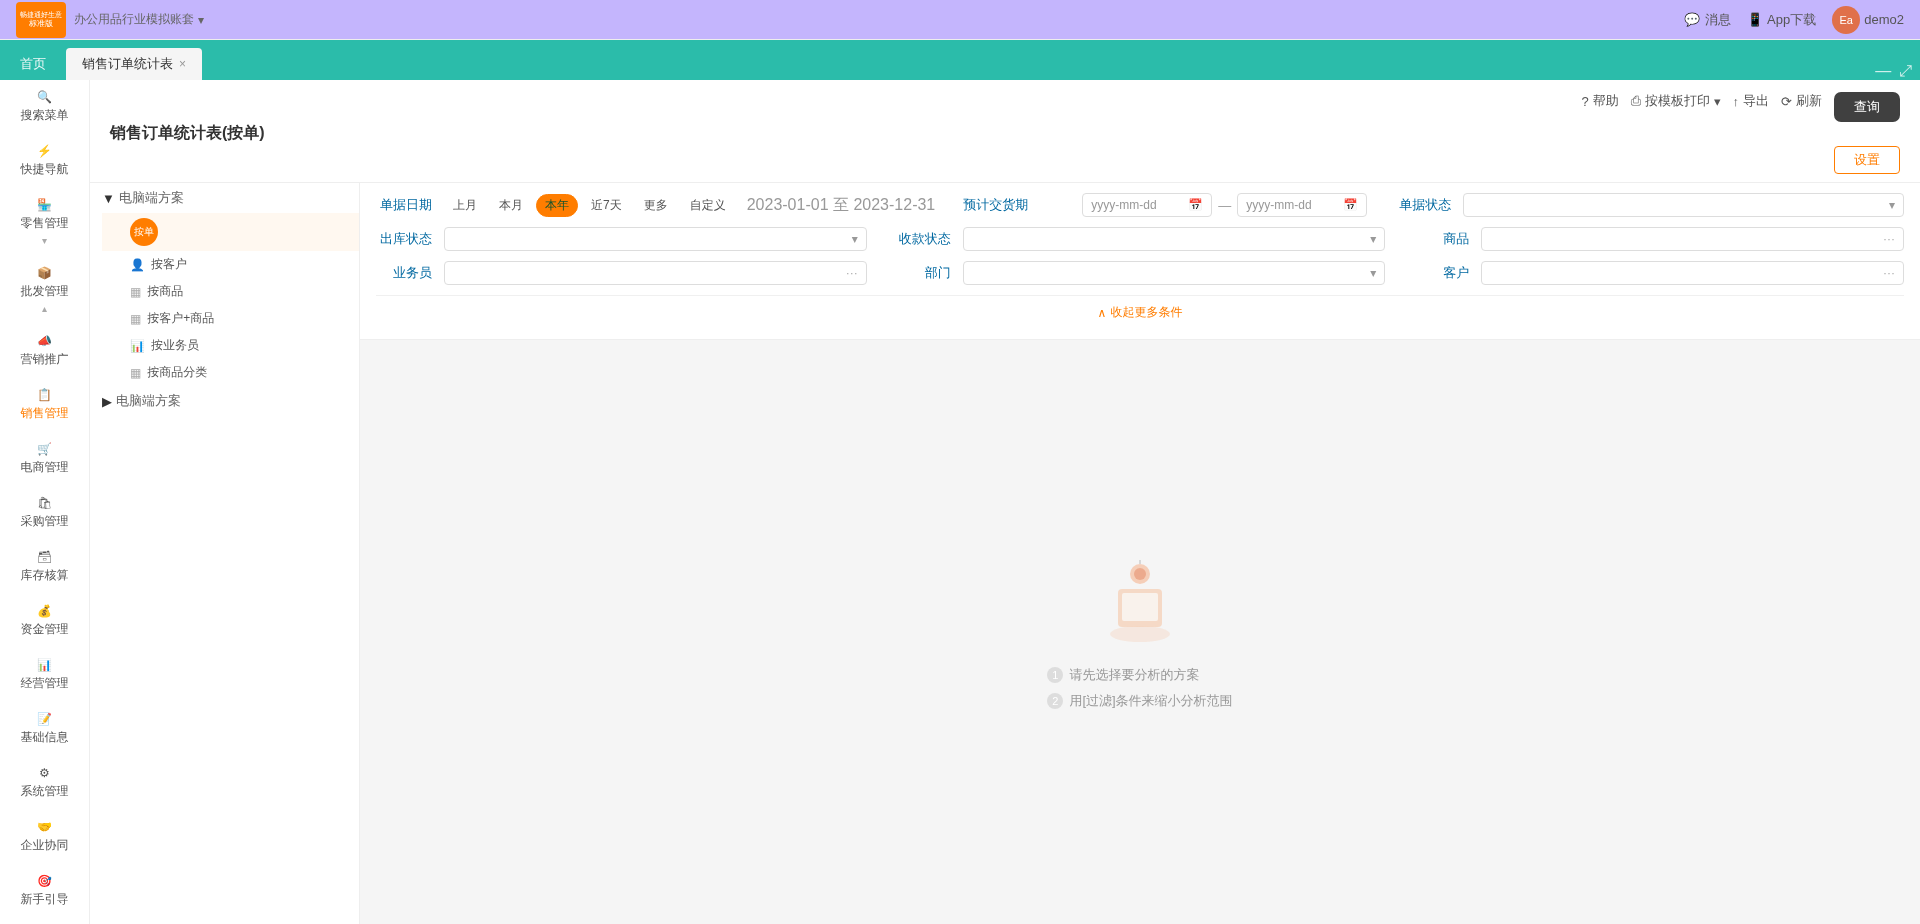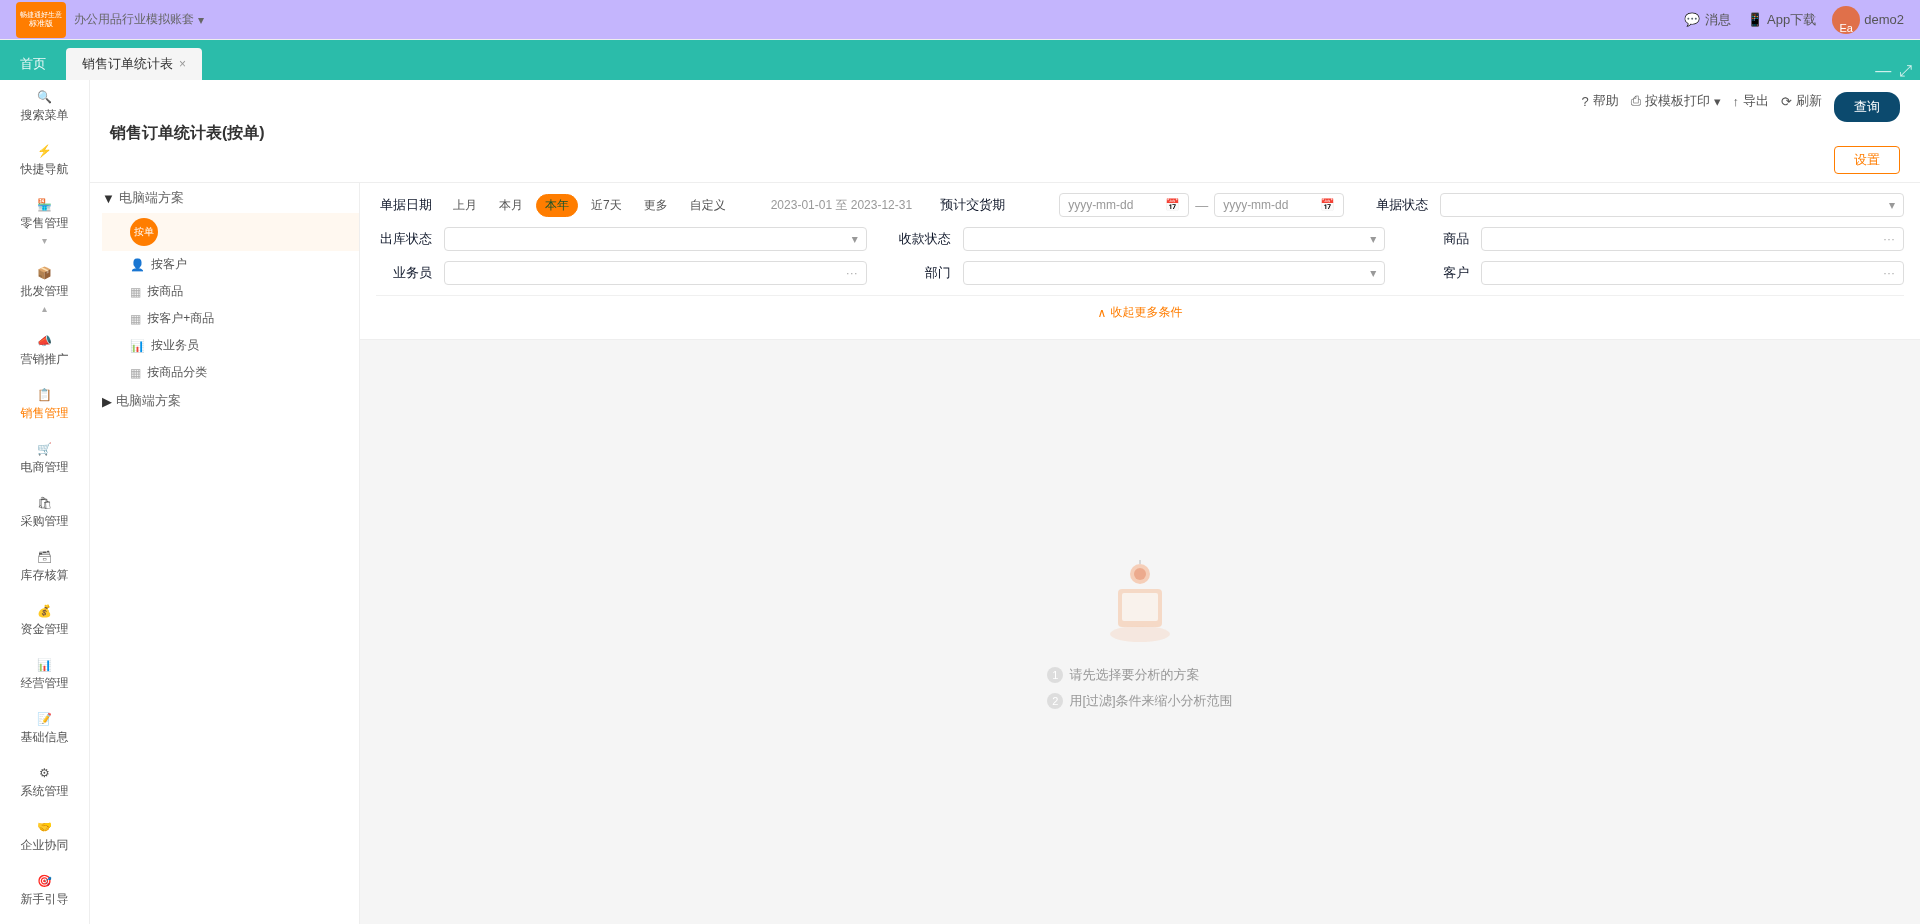--- a/index.html
+++ b/index.html
@@ -6,21 +6,21 @@
     body { font-family: 'Microsoft YaHei', sans-serif; font-size: 13px; background: #f5f5f5; display: flex; flex-direction: column; height: 924px; overflow: hidden; }
 
     
     .topbar { background: #c4b5fd; height: 40px; display: flex; align-items: center; justify-content: space-between; padding: 0 16px; border-bottom: 1px solid #eee; flex-shrink: 0; }
     .topbar-left { display: flex; align-items: center; gap: 8px; }
     .logo-box { width: 50px; height: 36px; background: #ff7d00; border-radius: 4px; display: flex; align-items: center; justify-content: center; flex-direction: column; }
     .logo-box span { color: #fff; font-size: 9px; line-height: 1.2; text-align: center; }
     .topbar-breadcrumb { display: flex; align-items: center; gap: 4px; font-size: 12px; color: #666; }
     .topbar-right { display: flex; align-items: center; gap: 16px; font-size: 13px; color: #555; }
     .topbar-right .item { display: flex; align-items: center; gap: 4px; cursor: pointer; }
-    .avatar { width: 28px; height: 28px; border-radius: 50%; background: #e0704a; display: flex; align-items: flex-end; justify-content: center; color: #fff; font-size: 11px; }
+    .avatar { width: 28px; height: 28px; border-radius: 50%; background: #e0704a; display: flex; align-items: center; justify-content: center; color: #fff; font-size: 11px; }
 
     
     .tabbar { background: #2bbcaa; height: 40px; display: flex; align-items: flex-end; padding: 0 0 0 0; flex-shrink: 0; }
     .tab { height: 32px; padding: 0 16px; display: flex; align-items: center; gap: 6px; cursor: pointer; font-size: 13px; color: rgba(255,255,255,0.85); background: transparent; border-radius: 4px 4px 0 0; margin-left: 4px; }
     .tab.active { background: #f5f5f5; color: #333; }
     .tab-close { color: #999; font-size: 12px; cursor: pointer; }
     .tab-home { background: transparent; color: rgba(255,255,255,0.9); }
     .tabbar-actions { margin-left: auto; display: flex; align-items: center; gap: 8px; padding-right: 8px; }
     .tabbar-actions span { color: rgba(255,255,255,0.8); font-size: 16px; cursor: pointer; }
 
@@ -33,29 +33,29 @@
     .nav-item.active { color: #ff7d00; }
 
     
     .content { flex: 1; display: flex; flex-direction: column; overflow: hidden; }
 
     
     .page-header { background: #fff; padding: 12px 20px 8px; border-bottom: 1px solid #eee; display: flex; align-items: center; justify-content: space-between; flex-shrink: 0; }
     .page-title { font-size: 16px; font-weight: bold; color: #333; }
     .page-actions { display: flex; align-items: center; gap: 12px; font-size: 13px; color: #555; }
     .page-actions .action { display: flex; align-items: center; gap: 4px; cursor: pointer; }
-    .btn-query { background: #0c4a6e; color: #fff; border: none; padding: 6px 20px; border-radius: 13px; cursor: pointer; font-size: 13px; }
+    .btn-query { background: #404040; color: #fff; border: none; padding: 6px 20px; border-radius: 7px; cursor: pointer; font-size: 13px; }
     .btn-setting { background: #fff; color: #ff7d00; border: 1px solid #ff7d00; padding: 4px 14px; border-radius: 4px; cursor: pointer; font-size: 13px; margin-top: 20px; }
     .filter-row { display: flex; align-items: center; gap: 12px; margin-bottom: 10px; flex-wrap: wrap; }
     .filter-row:last-child { margin-bottom: 0; }
-    .filter-label { font-size: 13px; color: #0f172a; white-space: nowrap; min-width: 56px; text-align: right; }
+    .filter-label { font-size: 13px; color: #0369a1; white-space: nowrap; min-width: 56px; text-align: right; }
     .date-pills { display: flex; align-items: center; gap: 4px; }
     .date-pill { padding: 2px 8px; border-radius: 12px; font-size: 12px; cursor: pointer; color: #555; border: 1px solid transparent; }
     .date-pill.active { background: #ff7d00; color: #14532d; border-color: #ff7d00; }
-    .date-range { font-size: 12px; color: #999; margin-left: 24px; }
+    .date-range { font-size: 16px; color: #999; }
     .date-input-wrap { display: flex; align-items: center; gap: 6px; padding-left: 42px; }
     .date-input { border: 1px solid #ddd; border-radius: 4px; padding: 4px 8px; font-size: 12px; color: #999; width: 130px; display: flex; align-items: center; justify-content: space-between; }
     .date-sep { color: #999; }
     .select-wrap { border: 1px solid #ddd; border-radius: 4px; padding: 4px 8px; font-size: 12px; color: #999; min-width: 160px; display: flex; align-items: center; justify-content: space-between; cursor: pointer; flex: 1; }
     .select-wrap-wide { flex: 2; }
     .dots-btn { color: #aaa; cursor: pointer; padding: 4px 8px; border: 1px solid #ddd; border-radius: 4px; font-size: 12px; flex: 1; display: flex; align-items: center; justify-content: flex-end; }
     .collapse-bar { display: flex; justify-content: center; padding: 8px; cursor: pointer; color: #ff7d00; font-size: 12px; gap: 4px; align-items: center; border-top: 1px solid #f0f0f0; }
 
     
     .left-panel { width: 270px; background: #fff; border-right: 1px solid #eee; flex-shrink: 0; overflow-y: auto; }

